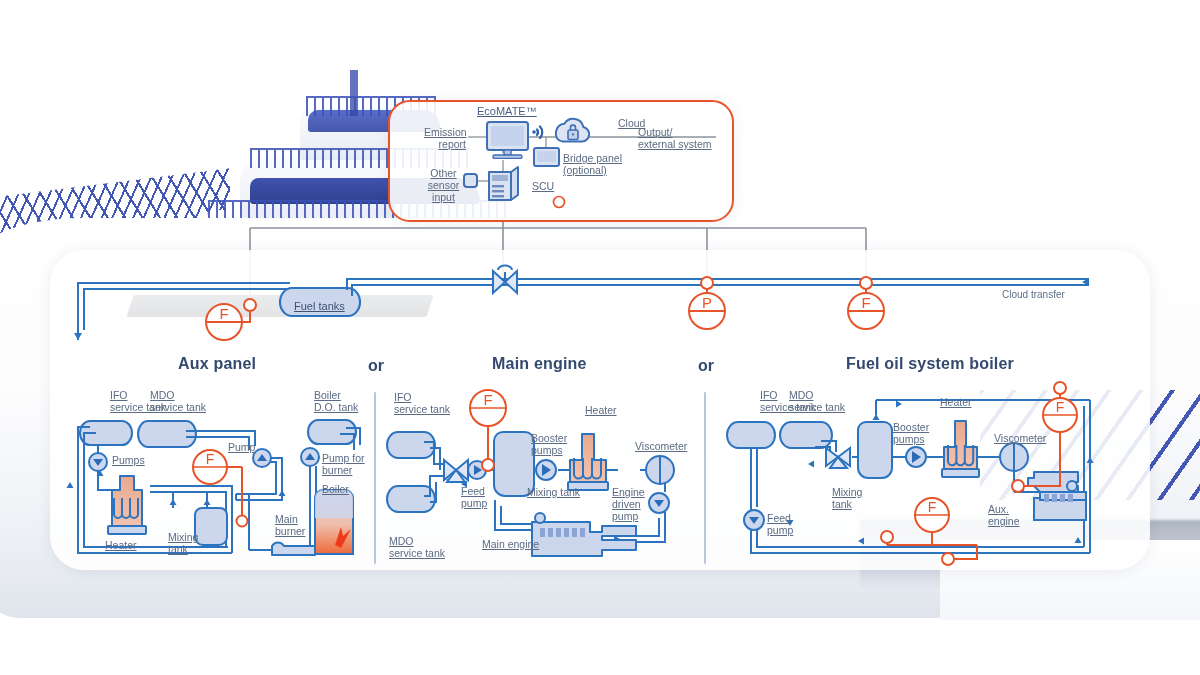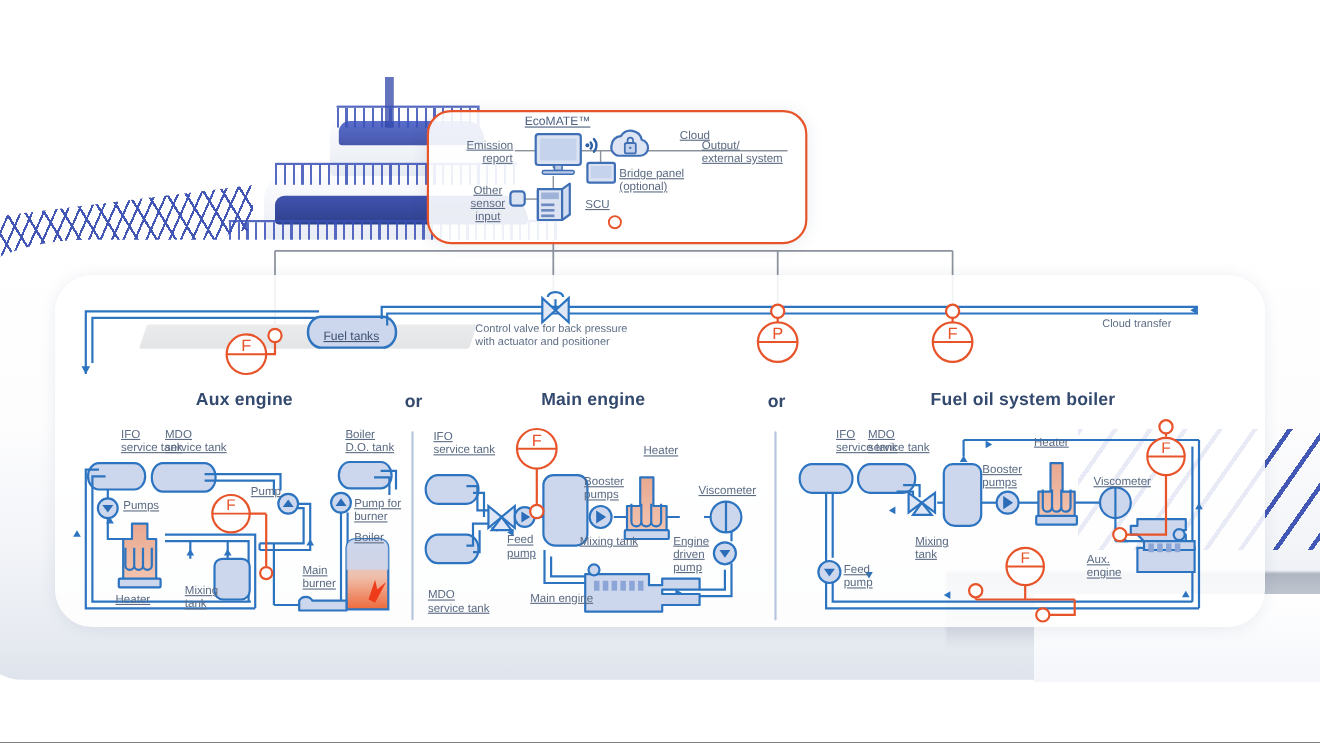--- a/index.html
+++ b/index.html
@@ -219,25 +219,23 @@
     <g>
       <circle cx="866" cy="283" r="6" fill="#ffffff" stroke="#E8542A" stroke-width="2"></circle>
       <path d="M866 289 L866 293" stroke="#E8542A" stroke-width="2"></path>
       <circle cx="866" cy="311" r="18" fill="#ffffff" fill-opacity=".9" stroke="#E8542A" stroke-width="2"></circle>
       <path d="M848 311 H884" stroke="#E8542A" stroke-width="1.8"></path>
       <text x="866" y="308" text-anchor="middle" font-size="15" fill="#E8542A">F</text>
     </g>
   </svg>
 
   <div class="lbl dark" style="left:294px;top:300px;font-size:11px;">Fuel tanks</div>
-  <div class="cap" style="left:432px;top:294px;text-align:left;">Control valve for back pressure
-with actuator and positioner</div>
   <div class="cap" style="left:1002px;top:289px;">Cloud transfer</div>
 
-  <div class="sect-title" style="left:178px;top:355px;">Aux engine</div>
+  <div class="sect-title" style="left:178px;top:355px;">Aux panel</div>
   <div class="or-title" style="left:368px;top:357px;">or</div>
   <div class="sect-title" style="left:492px;top:355px;">Main engine</div>
   <div class="or-title" style="left:698px;top:357px;">or</div>
   <div class="sect-title" style="left:846px;top:355px;">Fuel oil system boiler</div>
 
   <svg width="1200" height="675">
     <defs>
       <linearGradient id="flameGrad" x1="0" y1="0" x2="0" y2="1">
         <stop offset="0%" stop-color="#cfd9ee"></stop>
           <stop offset="55%" stop-color="#f0bda8"></stop>

